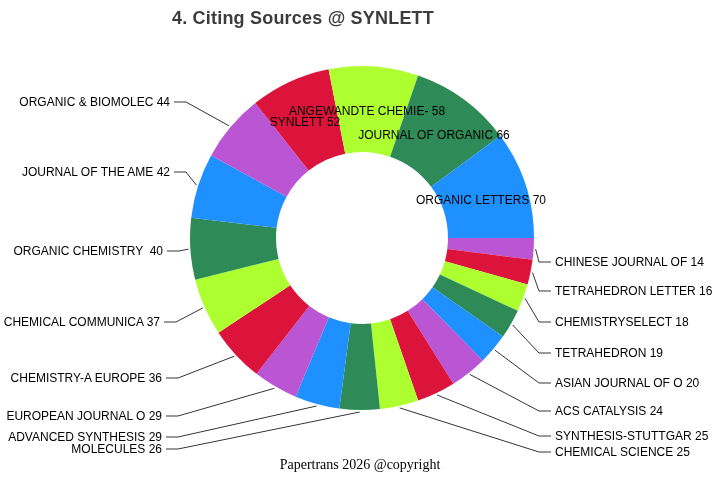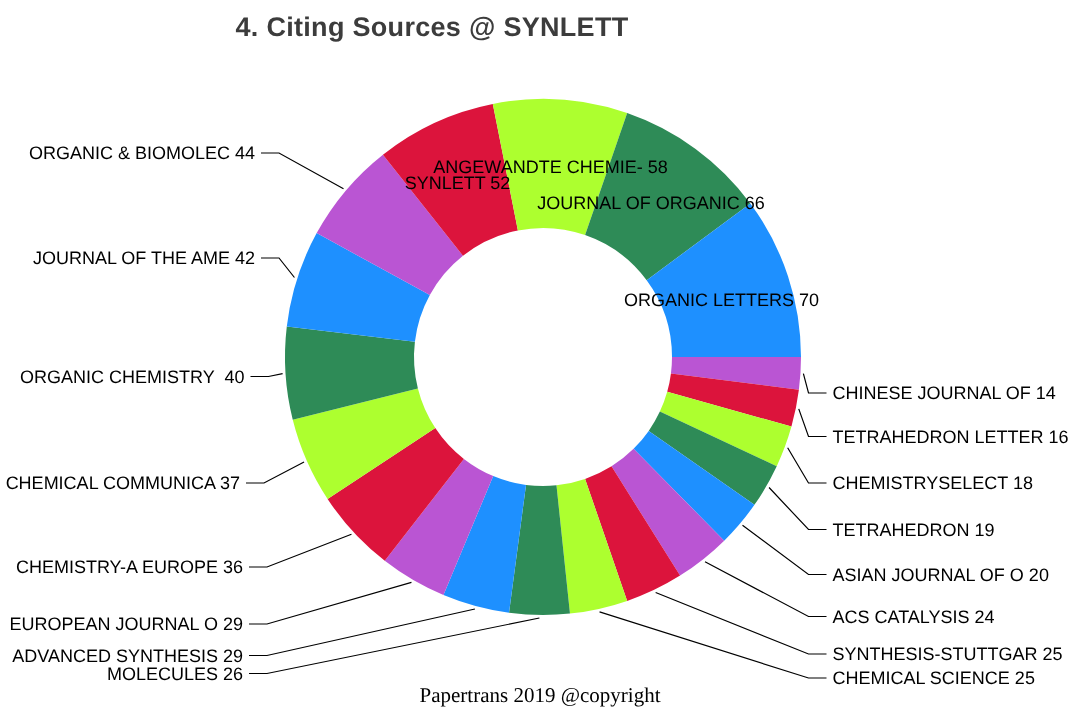--- a/index.html
+++ b/index.html
@@ -18,20 +18,21 @@
   #chart-title {
     position: absolute;
     top: 8px;
     left: 0;
     width: 576px;
     text-align: center;
     font-size: 18px;
     font-weight: bold;
     color: #3c3c3c;
     letter-spacing: 0.2px;
+    padding-left: 15px;
   }
   #donut-svg {
     position: absolute;
     left: 0;
     top: 0;
   }
   #donut-svg text.slice-label {
     font-family: "Liberation Sans", sans-serif;
     font-size: 12px;
     fill: #000000;
@@ -112,14 +113,14 @@
         <text class="slice-label" x="163" y="251" dy="0.35em" text-anchor="end" xml:space="preserve">ORGANIC CHEMISTRY  40</text>
         <text class="slice-label" x="170" y="172" dy="0.35em" text-anchor="end" xml:space="preserve">JOURNAL OF THE AME 42</text>
         <text class="slice-label" x="170" y="102" dy="0.35em" text-anchor="end" xml:space="preserve">ORGANIC &amp; BIOMOLEC 44</text>
         <text class="slice-label" x="305" y="122" dy="0.35em" text-anchor="middle" xml:space="preserve">SYNLETT 52</text>
         <text class="slice-label" x="367" y="111" dy="0.35em" text-anchor="middle" xml:space="preserve">ANGEWANDTE CHEMIE- 58</text>
         <text class="slice-label" x="434" y="135" dy="0.35em" text-anchor="middle" xml:space="preserve">JOURNAL OF ORGANIC 66</text>
         <text class="slice-label" x="481" y="200" dy="0.35em" text-anchor="middle" xml:space="preserve">ORGANIC LETTERS 70</text>
       </g>
   </svg>
 
-  <div id="copyright-footer">Papertrans 2019 @copyright</div>
+  <div id="copyright-footer">Papertrans 2026 @copyright</div>
 </div>
 
 </body></html>

